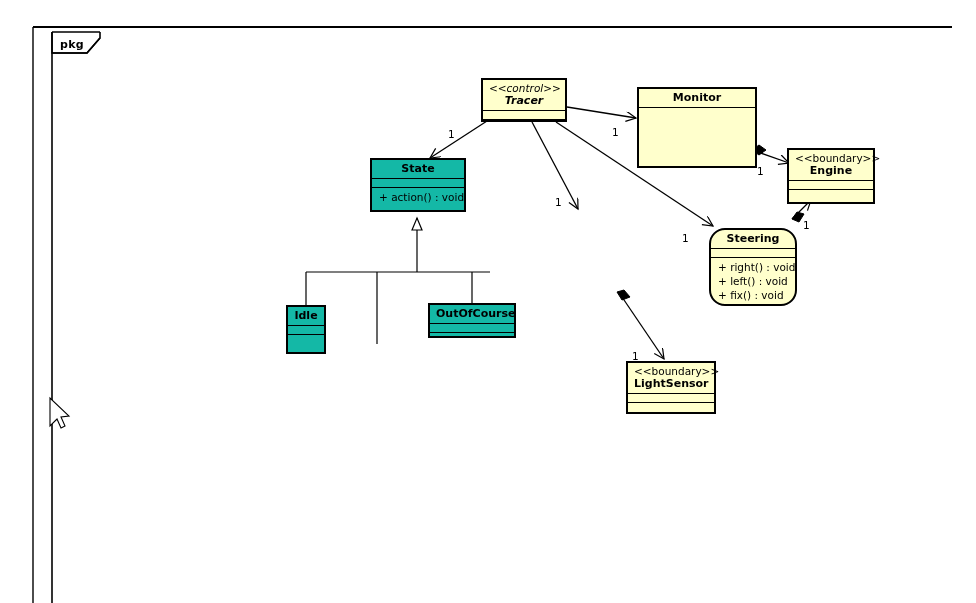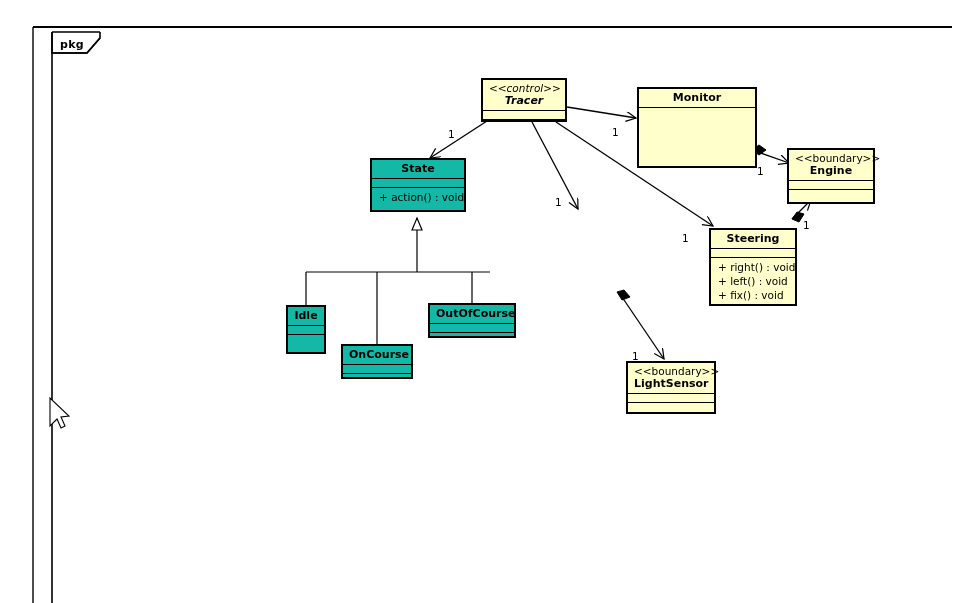--- a/index.html
+++ b/index.html
@@ -173,41 +173,36 @@
 
   <div class="uml-class lavender" style="left:370px; top:158px; width:96px; height:54px;">
     <div class="comp head">State</div>
     <div class="comp empty"></div>
     <div class="comp members">
       <div>+ action() : void</div>
     </div>
   </div>
 
 
-  <div class="uml-class" style="left:709px; top:228px; width:88px; height:78px;">
+  <div class="uml-class" style="left:709px; top:228px; width:88px; height:78px;border-radius:16px;">
     <div class="comp head">Steering</div>
     <div class="comp empty"></div>
     <div class="comp members">
       <div>+ right() : void</div>
       <div>+ left() : void</div>
       <div>+ fix() : void</div>
     </div>
   </div>
 
   <div class="uml-class lavender" style="left:286px; top:305px; width:40px; height:49px;">
     <div class="comp head">Idle</div>
     <div class="comp empty"></div>
     <div class="comp empty"></div>
   </div>
 
-  <div class="uml-class lavender" style="left:341px; top:344px; width:72px; height:35px;">
-    <div class="comp head">OnCourse</div>
-    <div class="comp empty"></div>
-    <div class="comp empty"></div>
-  </div>
 
   <div class="uml-class lavender" style="left:428px; top:303px; width:88px; height:35px;">
     <div class="comp head">OutOfCourse</div>
     <div class="comp empty"></div>
     <div class="comp empty"></div>
   </div>
 
   <div class="uml-class" style="left:626px; top:361px; width:90px; height:53px;">
     <div class="comp head">
       <span class="stereo">&lt;&lt;boundary&gt;&gt;</span>

